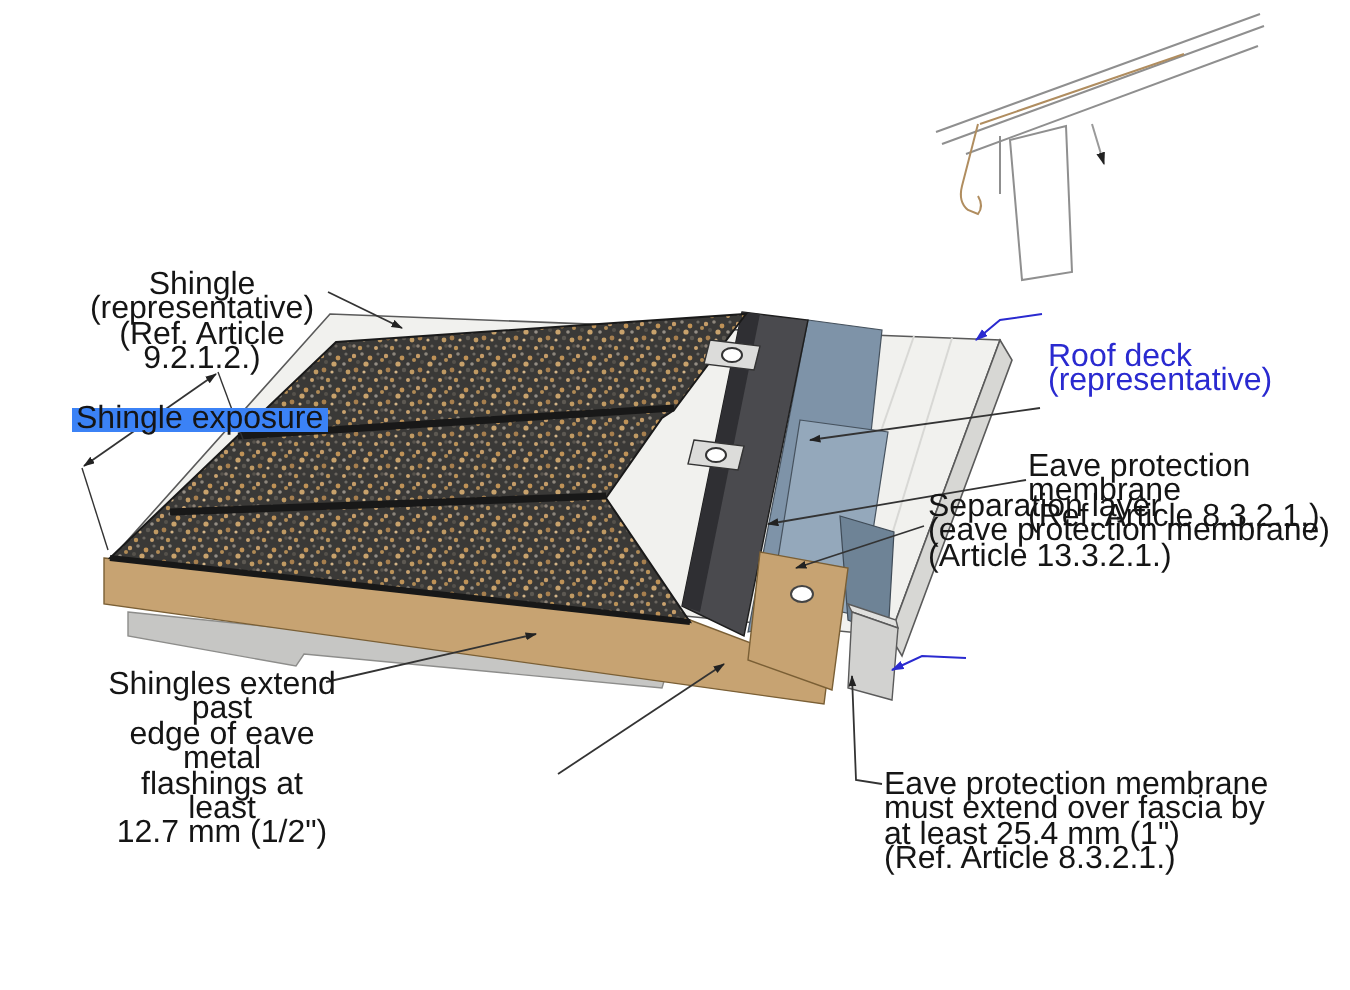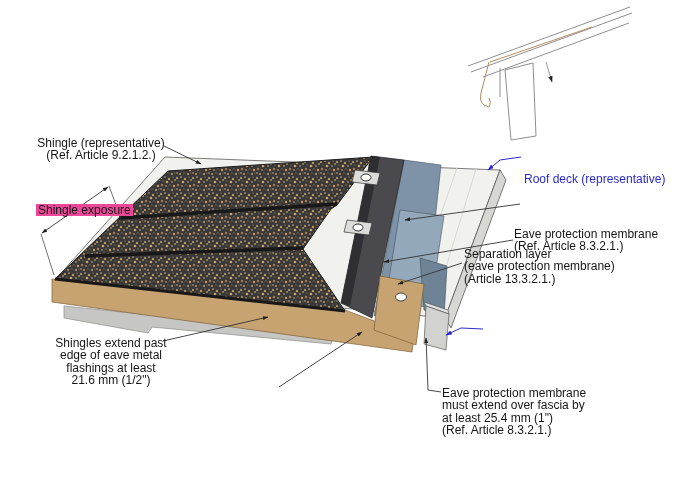--- a/index.html
+++ b/index.html
@@ -4,26 +4,26 @@
 <style>
   * { margin:0; padding:0; box-sizing:border-box; }
   html,body { background:#ffffff; }
   body {
     width:675px; height:495px; position:relative; overflow:hidden;
     font-family:"Liberation Sans", sans-serif;
   }
   #stage { position:absolute; left:0; top:0; width:675px; height:495px; }
   svg { position:absolute; left:0; top:0; }
   .lbl {
-    position:absolute; font-size:12px; line-height:12.4px; color:#151515;
+    position:absolute; font-size:16px; line-height:12.4px; color:#151515;
     white-space:pre-line; letter-spacing:0px;
   }
   .center { text-align:center; }
   .blue { color:#2a2ad0; }
-  .bg { background:#ec4899; padding:0 2px; }
+  .bg { background:#3b82f6; padding:0 2px; }
 </style>
 </head>
 <body>
 
 <div id="stage">
 
 <svg width="675" height="495" viewBox="0 0 675 495">
   <defs>
     <pattern id="shtex" width="16" height="16" patternUnits="userSpaceOnUse">
       <rect width="16" height="16" fill="#3a3937"></rect>
@@ -120,21 +120,21 @@
 </svg>
 
 <div class="lbl center" style="left:33px; top:137px; width:136px;">Shingle (representative)
 (Ref. Article 9.2.1.2.)</div>
 
 <div class="lbl bg" style="left:36px; top:204px;">Shingle exposure</div>
 
 <div class="lbl center" style="left:52px; top:337px; width:118px;">Shingles extend past
 edge of eave metal
 flashings at least
-21.6 mm (1/2")</div>
+12.7 mm (1/2")</div>
 
 
 <div class="lbl blue" style="left:524px; top:150px;margin-top:23px;">Roof deck (representative)</div>
 
 
 <div class="lbl" style="left:514px; top:228px;">Eave protection membrane
 (Ref. Article 8.3.2.1.)</div>
 
 <div class="lbl" style="left:464px; top:248px;">Separation layer
 (eave protection membrane)

